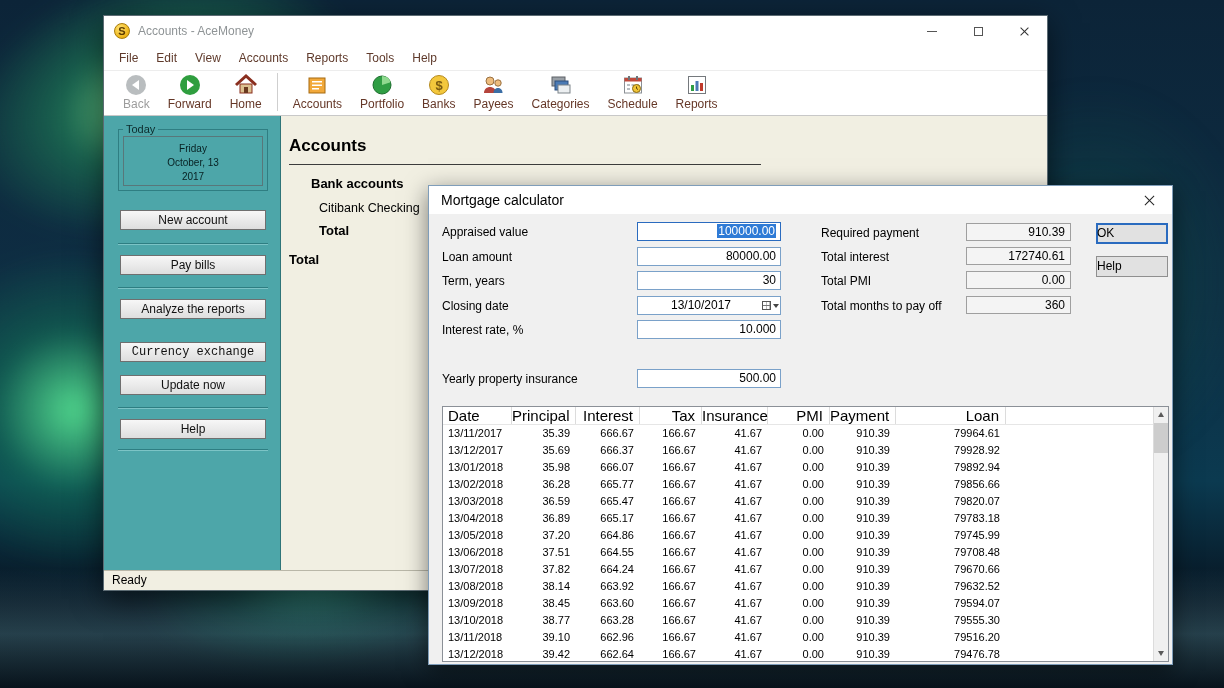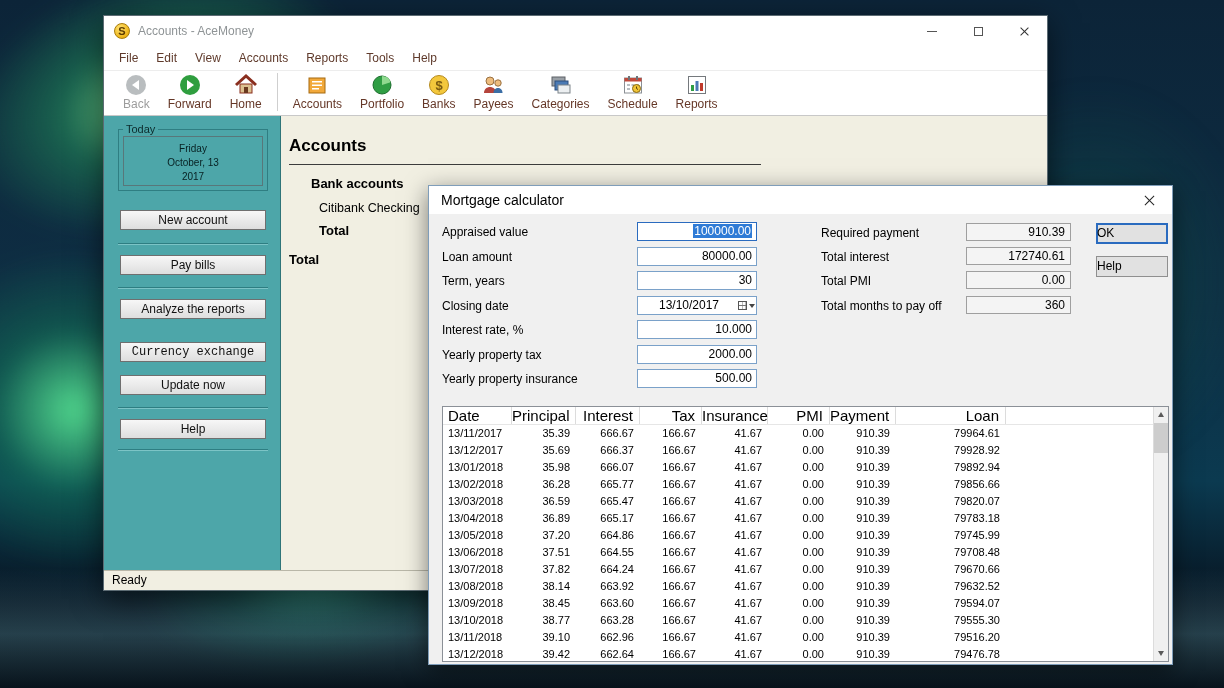--- a/index.html
+++ b/index.html
@@ -87,21 +87,21 @@
     border:1px solid #7f9db9; box-shadow:0 6px 22px rgba(0,0,0,.5); z-index:2; }
   .dlg-title { position:absolute; left:0; top:0; right:0; height:28px; background:#fff; display:flex; align-items:center; }
   .dlg-title-text { margin-left:12px; font-size:14px; color:#000; }
   .dlg-close { margin-left:auto; width:45px; height:100%; display:flex; align-items:center; justify-content:center; }
   .dlg-close .x-icon::before, .dlg-close .x-icon::after { height:13px; background:#222; }
   .dlg-close .x-icon { width:13px; height:13px; }
   .dlg-close .x-icon::before, .dlg-close .x-icon::after { left:6px; }
 
   .f-row { position:absolute; left:13px; width:345px; height:19px; }
   .f-label { position:absolute; left:0; top:3px; font-size:12px; white-space:nowrap; }
-  .f-input { position:absolute; left:195px; top:0; width:120px; height:19px; background:#fff;
+  .f-input { position:absolute; left:195px; top:0; width:144px; height:19px; background:#fff;
     border:1px solid #7aa1c9; font-size:12px; line-height:17px; text-align:right; padding:0 4px; }
   .f-input.focused { border-color:#2a6bbf; }
   .sel-text { background:#2f7bd6; color:#fff; padding:0 1px; }
   .f-input.date { text-align:center; padding-right:20px; }
   .date-drop { position:absolute; right:1px; top:1px; bottom:1px; width:17px; background:#fff;
     display:flex; align-items:center; justify-content:center; gap:2px; }
   .cal-grid { width:9px; height:9px; border:1px solid #555;
     background:
       linear-gradient(#777,#777) 0 2.5px/9px 1px no-repeat,
       linear-gradient(#bbb,#bbb) 2.5px 0/1px 9px no-repeat,
@@ -353,24 +353,20 @@
       <span class="date-drop">
         <span class="cal-grid"></span>
         <span class="caret-down"></span>
       </span>
     </div>
   </div>
   <div class="f-row" style="top:134px">
     <span class="f-label">Interest rate, %</span>
     <div class="f-input">10.000</div>
   </div>
-  <div class="f-row" style="top:159px">
-    <span class="f-label">Yearly property tax</span>
-    <div class="f-input">2000.00</div>
-  </div>
   <div class="f-row" style="top:183px">
     <span class="f-label">Yearly property insurance</span>
     <div class="f-input">500.00</div>
   </div>
 
   <div class="o-row" style="top:37px">
     <span class="o-label">Required payment</span>
     <div class="o-value">910.39</div>
   </div>
   <div class="o-row" style="top:61px">

